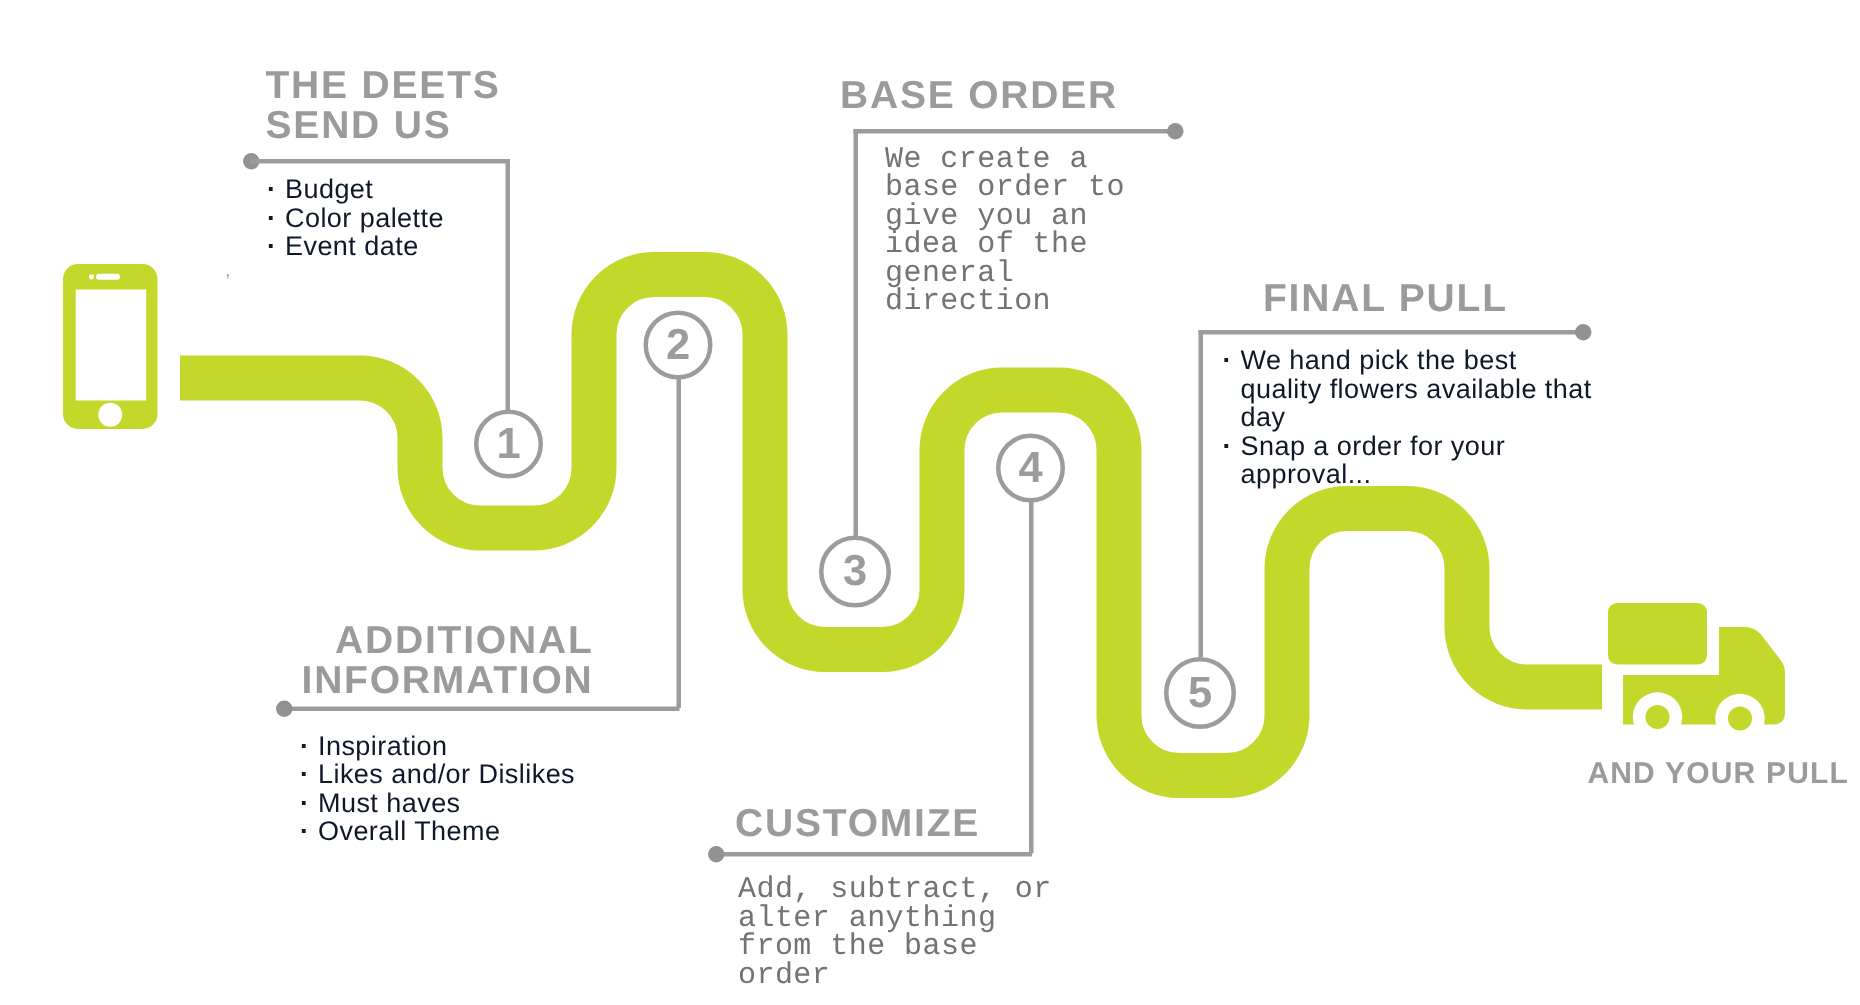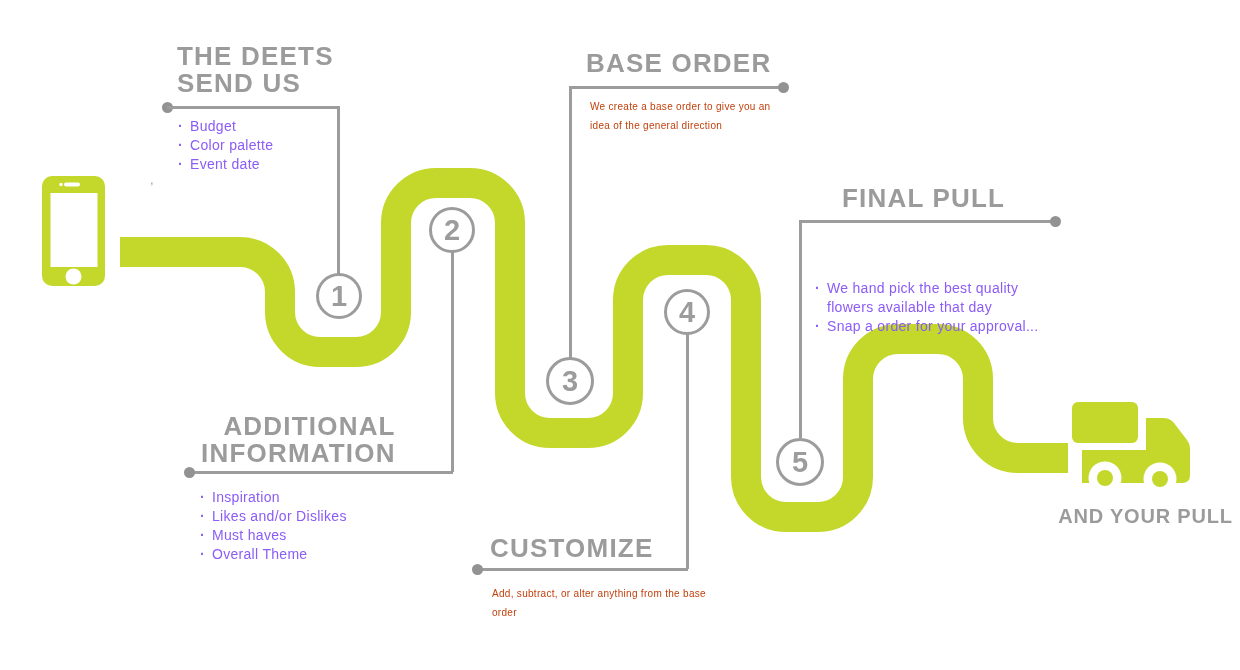--- a/index.html
+++ b/index.html
@@ -24,27 +24,27 @@
   .node.r23{width:40px;height:40px;}
   .node.r24{width:42px;height:42px;}
   
   .step-title{
     position:absolute;z-index:3;color:#9b9b9b;font-weight:700;
     font-size:26px;line-height:27px;letter-spacing:1.2px;white-space:nowrap;
   }
   .step-title span{display:block;}
   .step-items{
     position:absolute;z-index:3;margin:0;padding:0;list-style:none;
-    color:#8b5cf6;font-size:14px;line-height:19px;letter-spacing:0.3px;
+    color:#0f172a;font-size:18px;line-height:19px;letter-spacing:0.3px;
   }
   .step-items li{position:relative;padding-left:13px;}
   .step-items li::before{content:"\00B7";position:absolute;left:1px;font-weight:700;}
   .step-desc{
-    position:absolute;z-index:3;color:#c2410c;
-    font-size:10px;line-height:19px;letter-spacing:0.3px;
+    position:absolute;z-index:3;color:#737373;
+    font-size:20px;line-height:19px;letter-spacing:0.3px;font-family:Liberation Mono, monospace;
   }
   .end-label{
     position:absolute;z-index:3;color:#9b9b9b;font-weight:700;
     font-size:20px;line-height:23px;letter-spacing:0.8px;text-align:center;
   }
   .end-label span{display:block;}
   .stray{position:absolute;z-index:3;color:#a3a3a3;font-size:13px;}
 
   
   #s1-title{left:177px;top:43px;}
@@ -54,39 +54,39 @@
   #s1-items{left:177px;top:117px;}
   #node-1{left:316px;top:273px;}
 
   #s2-vline{left:451px;top:252px;height:220px;}
   #s2-hline{left:189px;top:471px;width:264px;}
   #s2-dot{left:184px;top:467px;}
   #s2-title{left:201px;top:413px;text-align:right;}
   #s2-items{left:199px;top:488px;}
   #node-2{left:429px;top:207px;}
 
-  #s3-title{left:586px;top:50px;}
+  #s3-title{left:560px;top:50px;}
   #s3-hline{left:569px;top:86px;width:214px;}
   #s3-dot{left:778px;top:82px;}
   #s3-vline{left:569px;top:86px;height:272px;}
   #s3-desc{left:590px;top:97px;width:182px;}
   #node-3{left:546px;top:357px;}
 
   #s4-vline{left:686px;top:334px;height:235px;}
   #s4-hline{left:477px;top:568px;width:211px;}
   #s4-dot{left:472px;top:564px;}
   #s4-title{left:490px;top:535px;}
   #s4-desc{left:492px;top:584px;width:230px;}
   #node-4{left:664px;top:289px;}
 
   #s5-title{left:814px;top:185px;margin-left:28px;}
   #s5-hline{left:799px;top:220px;width:257px;}
   #s5-dot{left:1050px;top:216px;}
   #s5-vline{left:799px;top:220px;height:218px;}
-  #s5-items{left:814px;top:231px;width:248px;margin-top:48px;}
+  #s5-items{left:814px;top:231px;width:248px;}
   #node-5{left:776px;top:438px;}
 
   #end-label{left:1058px;top:505px;width:175px;}
   #stray-mark{left:150px;top:172px;}
 </style>
 </head>
 <body>
 
 <svg id="wave-svg" width="1240" height="670" viewBox="0 0 1240 670">
 

